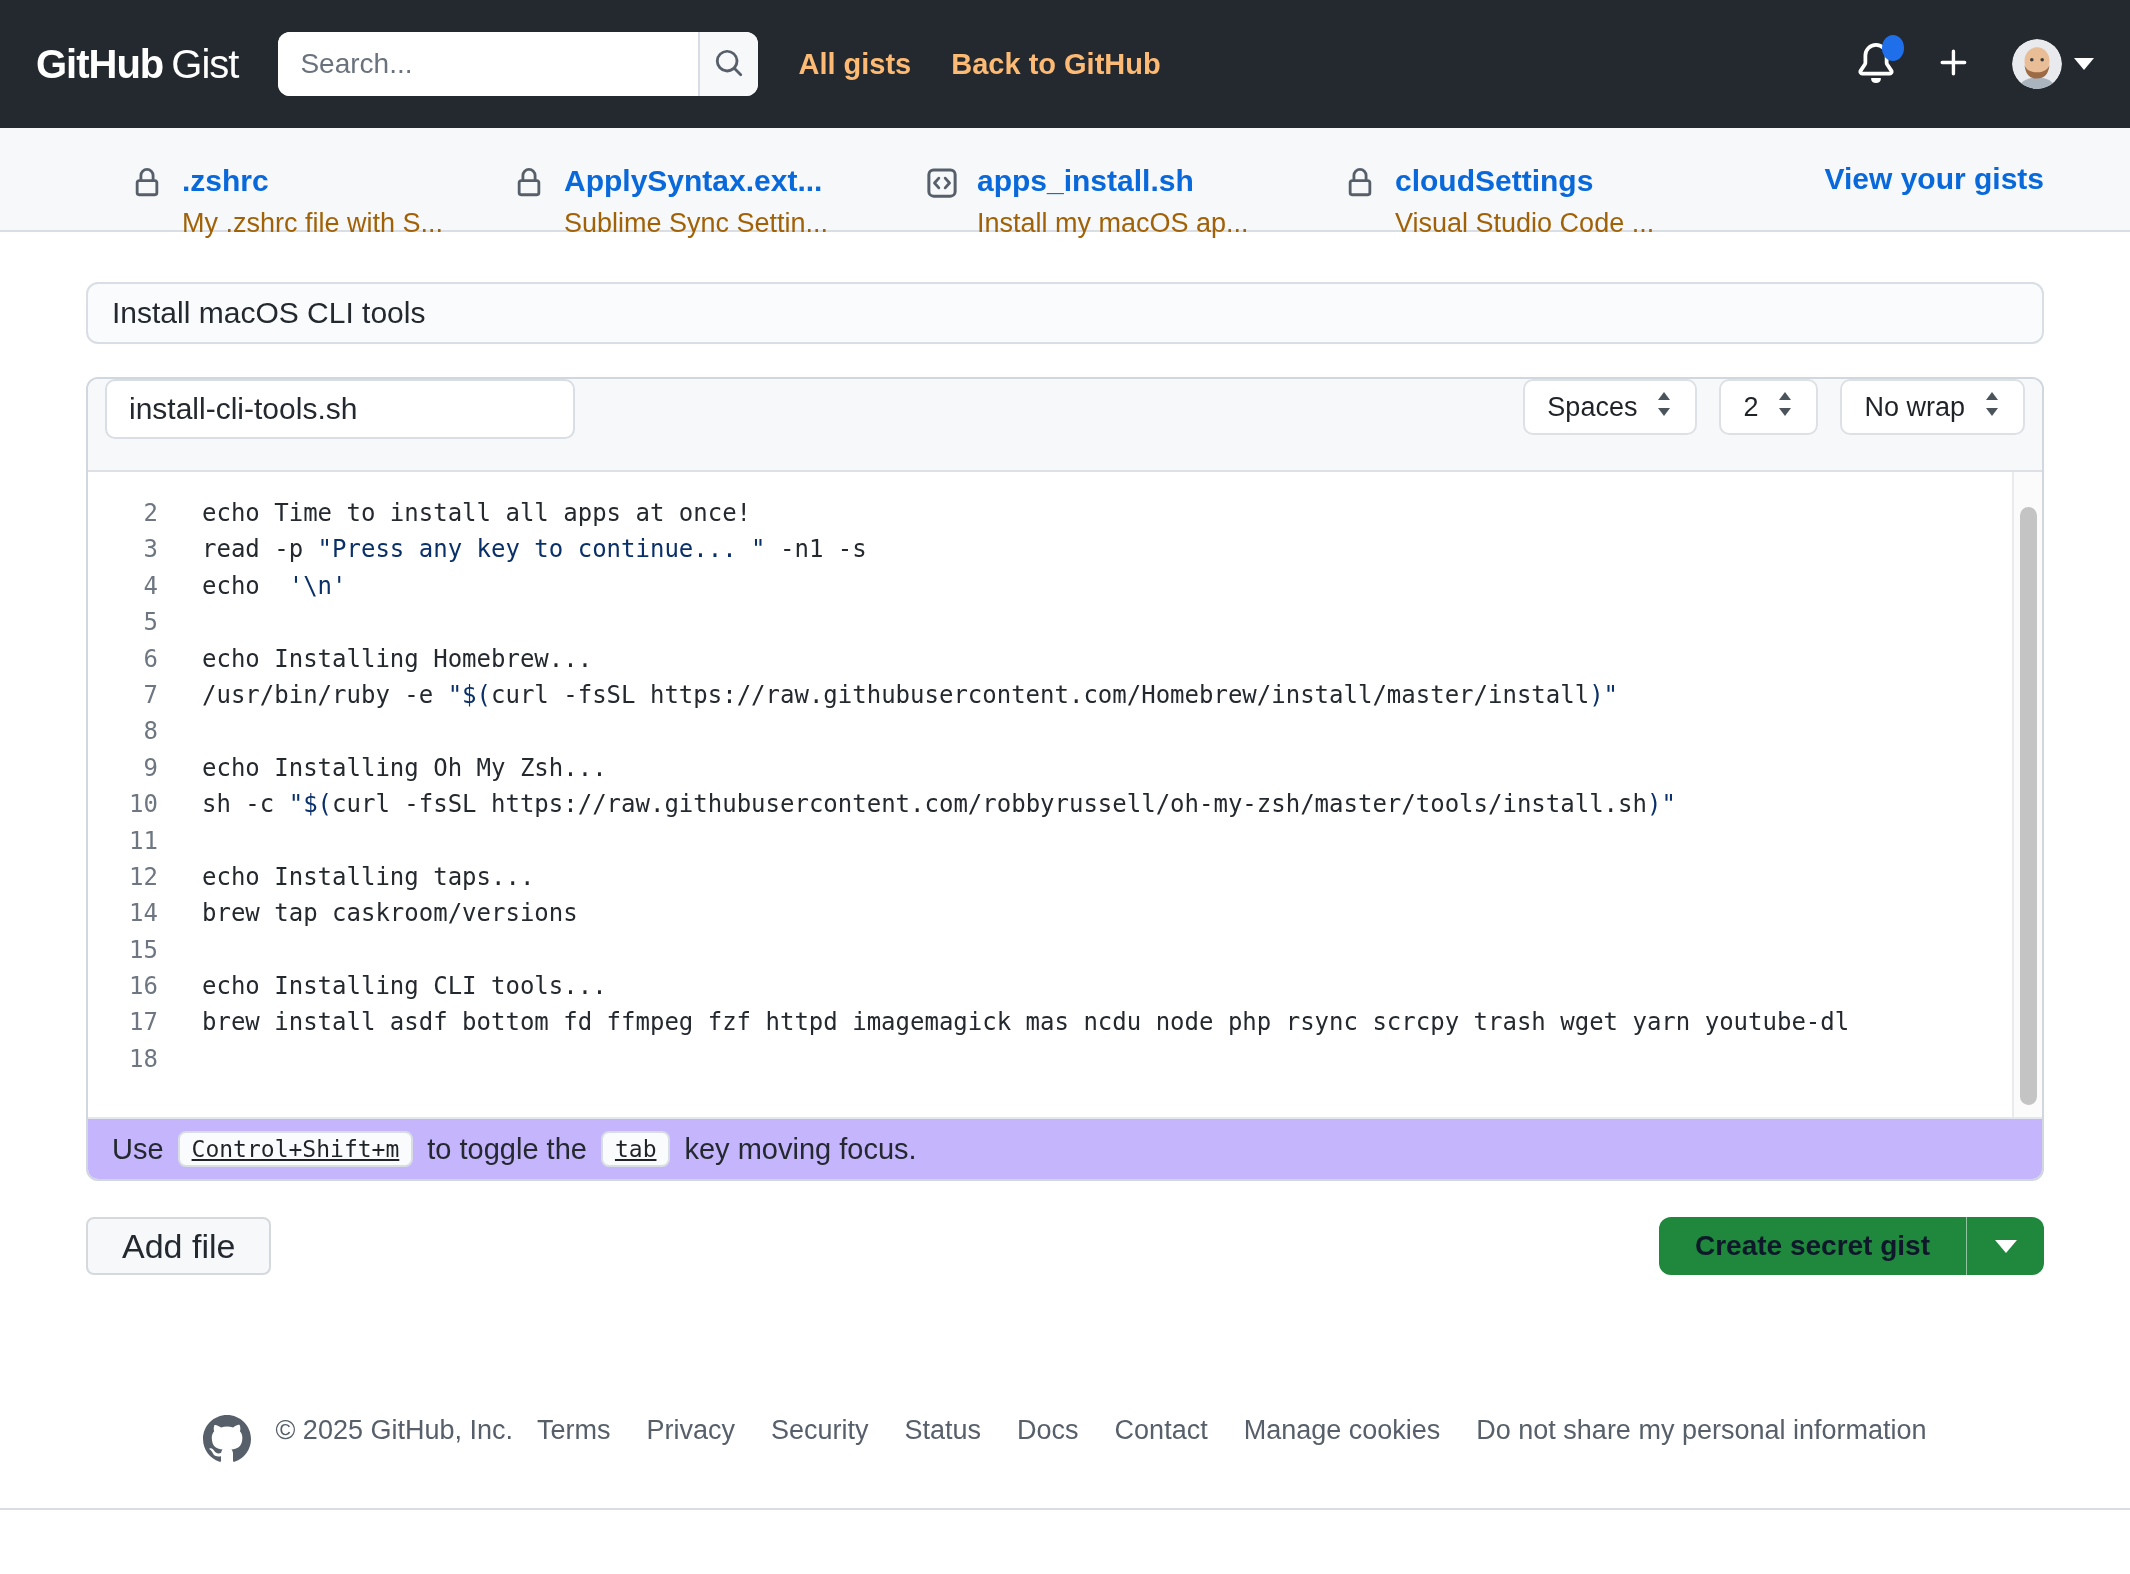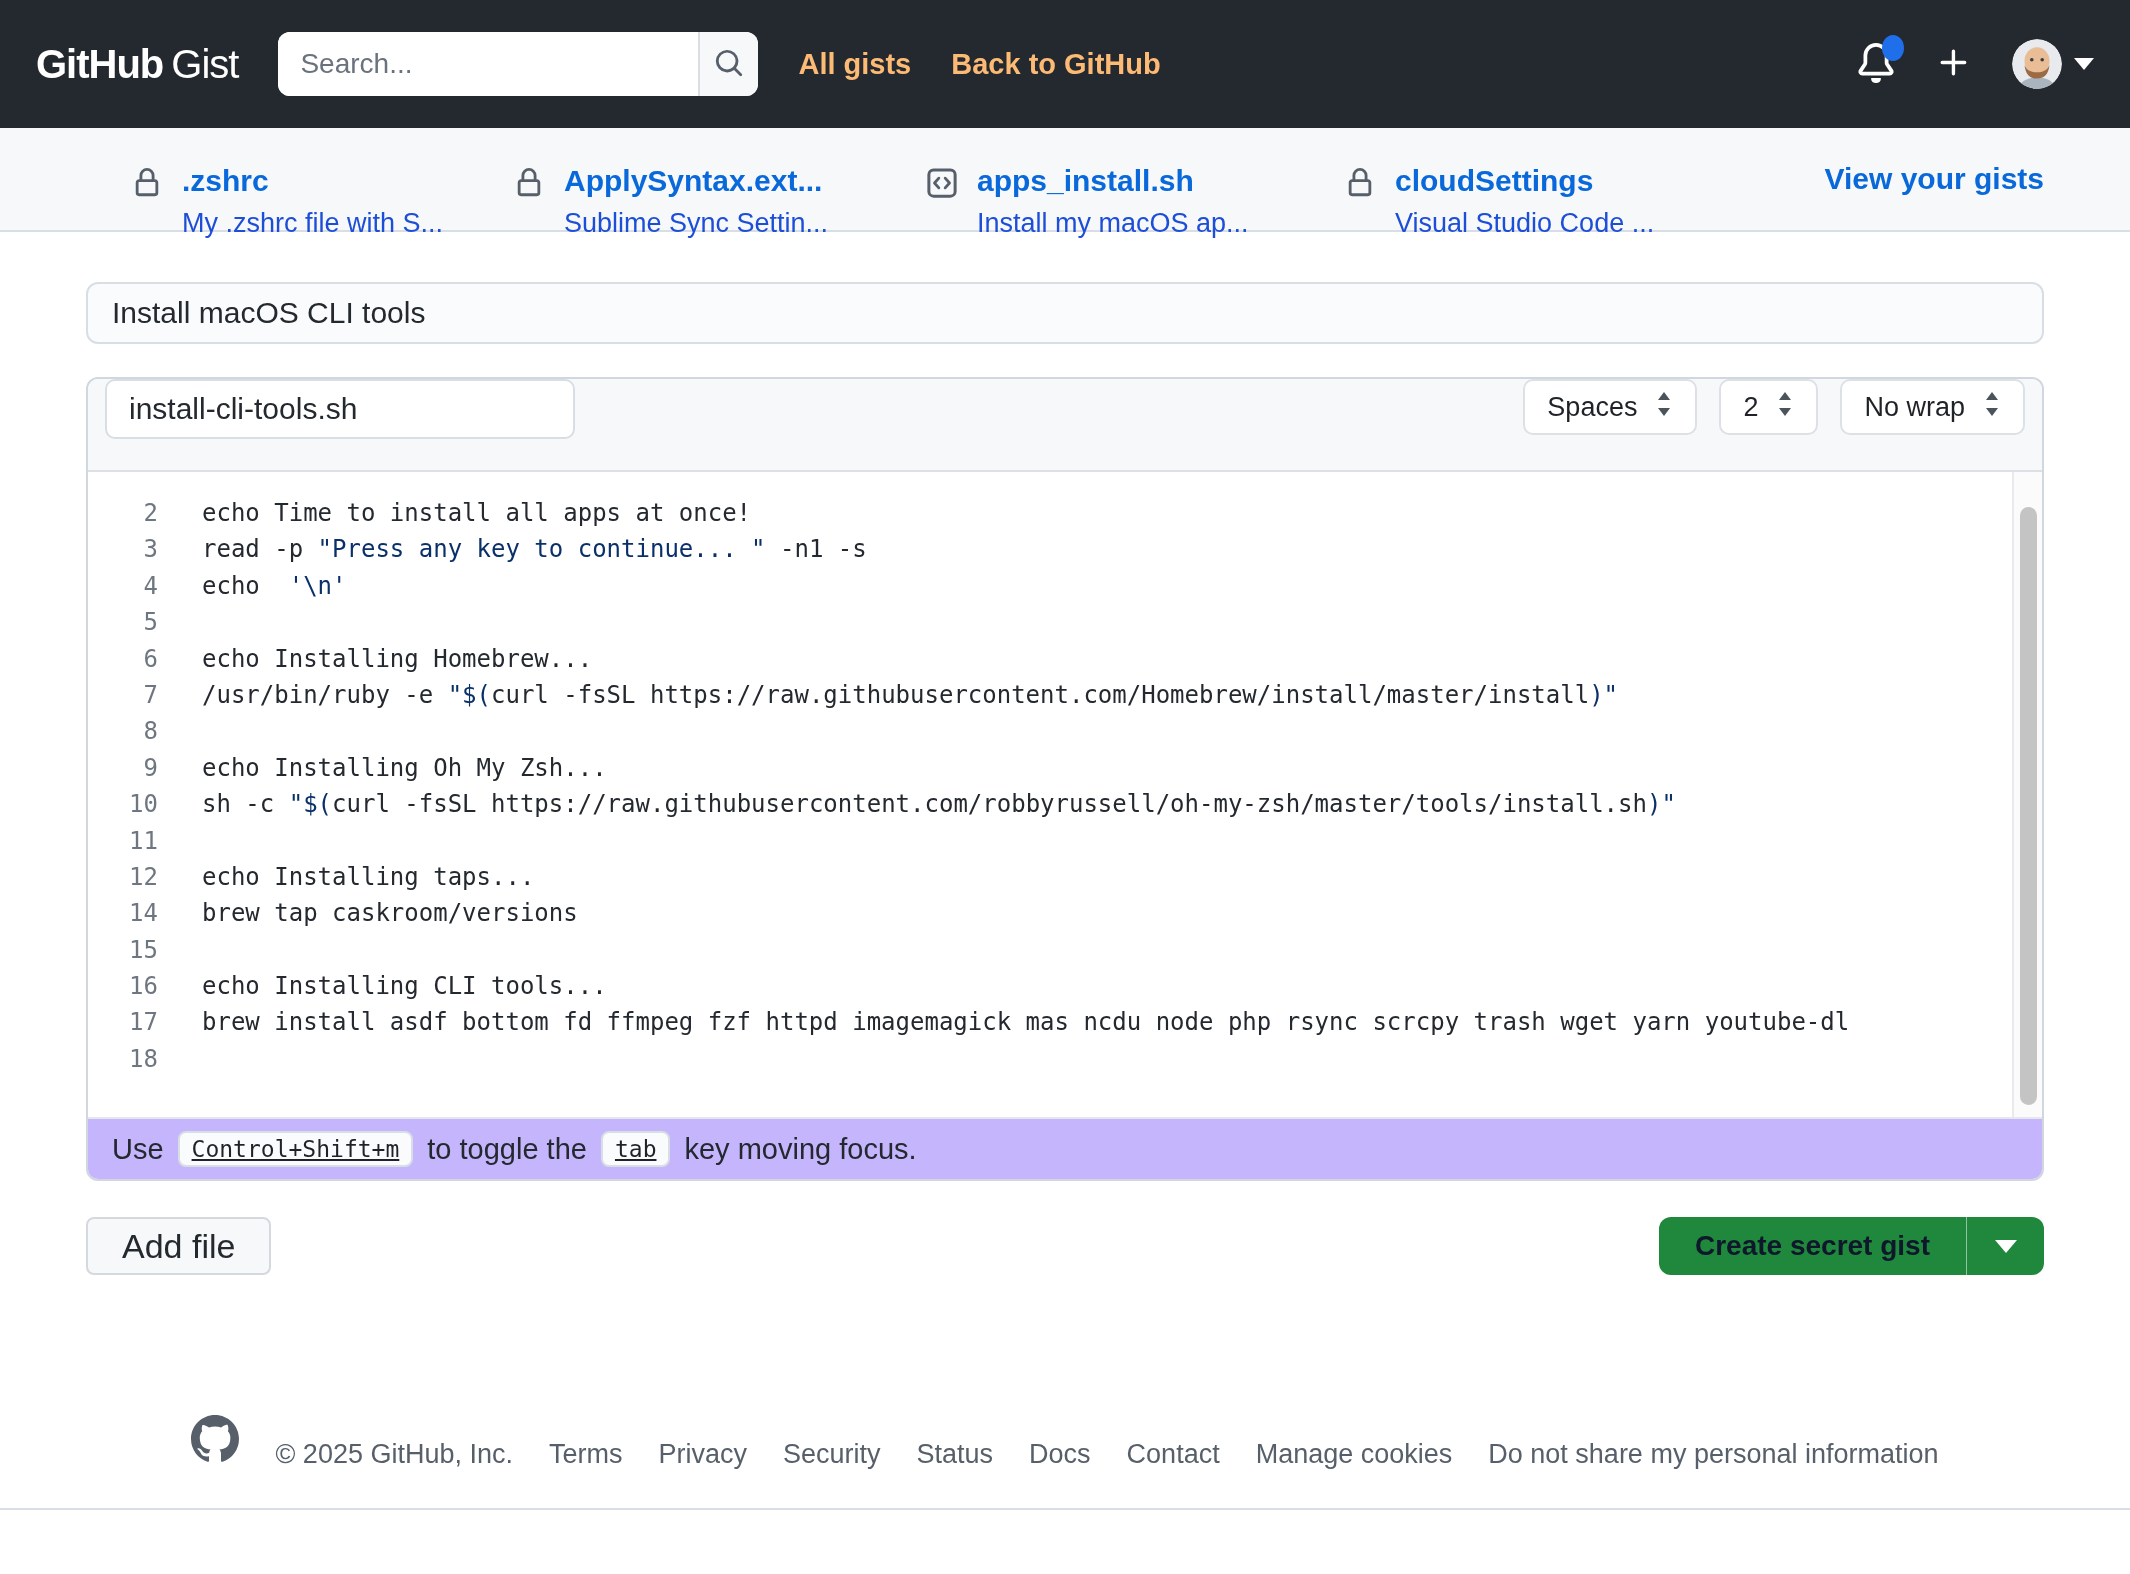--- a/index.html
+++ b/index.html
@@ -22,21 +22,21 @@
   .avatarbtn { display:flex; align-items:center; gap:12px; background:none; border:none; cursor:pointer; }
   .avatar { width:50px; height:50px; border-radius:50%; overflow:hidden; display:block; }
   .caret-w { width:0; height:0; border-left:10px solid transparent; border-right:10px solid transparent; border-top:12px solid #fff; }
 
   
   .gist-strip { position:relative; height:104px; background:#f6f8fa; border-bottom:2px solid #d8dee4; }
   .strip-item { position:absolute; top:36px; display:flex; gap:20px; }
   .strip-icon { margin-top:4px; }
   .strip-text { display:flex; flex-direction:column; }
   .strip-title { color:#0969da; font-size:30px; font-weight:700; text-decoration:none; cursor:pointer; }
-  .strip-sub { color:#1d4ed8; font-size:27px; margin-top:10px; }
+  .strip-sub { color:#a16207; font-size:27px; margin-top:10px; }
   .view-gists { position:absolute; right:86px; top:50%; transform:translateY(-50%); color:#0969da; font-size:30px; font-weight:700; text-decoration:none; cursor:pointer; }
 
   
   main { padding:0 86px; }
   .description-input { margin-top:50px; width:100%; height:62px; border:2px solid #d8dee4; border-radius:12px; background:#fafbfc; font-size:30px; font-family:inherit; padding:0 24px; color:#24292f; outline:none; display:block; }
 
   .editor-card { margin-top:33px; border:2px solid #d0d7de; border-radius:12px; overflow:hidden; }
   .editor-header { height:93px; background:#f6f8fa; border-bottom:2px solid #dde1e6; display:flex; align-items:flex-start; padding:0 17px; }
   .filename-input { width:470px; height:60px; border:2px solid #d8dee4; border-radius:10px; background:#fff; font-size:30px; font-family:inherit; padding:0 22px; color:#24292f; outline:none; }
   .editor-controls { margin-left:auto; display:flex; gap:22px; }
@@ -56,21 +56,21 @@
 
   .actions { margin-top:36px; display:flex; justify-content:space-between; align-items:center; }
   .btn-addfile { height:58px; padding:0 34px; background:#f6f8fa; border:2px solid #d5d9de; border-radius:8px; font-size:34px; color:#24292f; font-family:inherit; cursor:pointer; }
   .split { display:flex; }
   .btn-create { height:58px; padding:0 36px; border:none; border-radius:12px 0 0 12px; color:#0f172a; font-size:28px; font-weight:700; font-family:inherit; cursor:pointer; }
   .btn-create-caret { width:78px; height:58px; border:none; border-radius:0 12px 12px 0; border-left:1px solid rgba(255,255,255,.5); display:flex; align-items:center; justify-content:center; cursor:pointer; }
   .caret-g { width:0; height:0; border-left:11px solid transparent; border-right:11px solid transparent; border-top:13px solid #fff; }
 
   
   footer { margin-top:140px; }
-  .footer-row { display:flex; align-items:flex-end; justify-content:center; gap:36px; color:#57606a; font-size:27px; }
+  .footer-row { display:flex; align-items:flex-start; justify-content:center; gap:24px; color:#57606a; font-size:27px; }
   .footer-link { color:#57606a; text-decoration:none; cursor:pointer; }
   .footer-rule { margin-top:38px; border-top:2px solid #d8dee4; }
 </style>
 </head>
 <body>
 
 <header class="navbar">
   <a class="logo"><span class="lb">GitHub</span><span class="ll">Gist</span></a>
   <div class="searchwrap">
     <input type="text" placeholder="Search..." style="">

